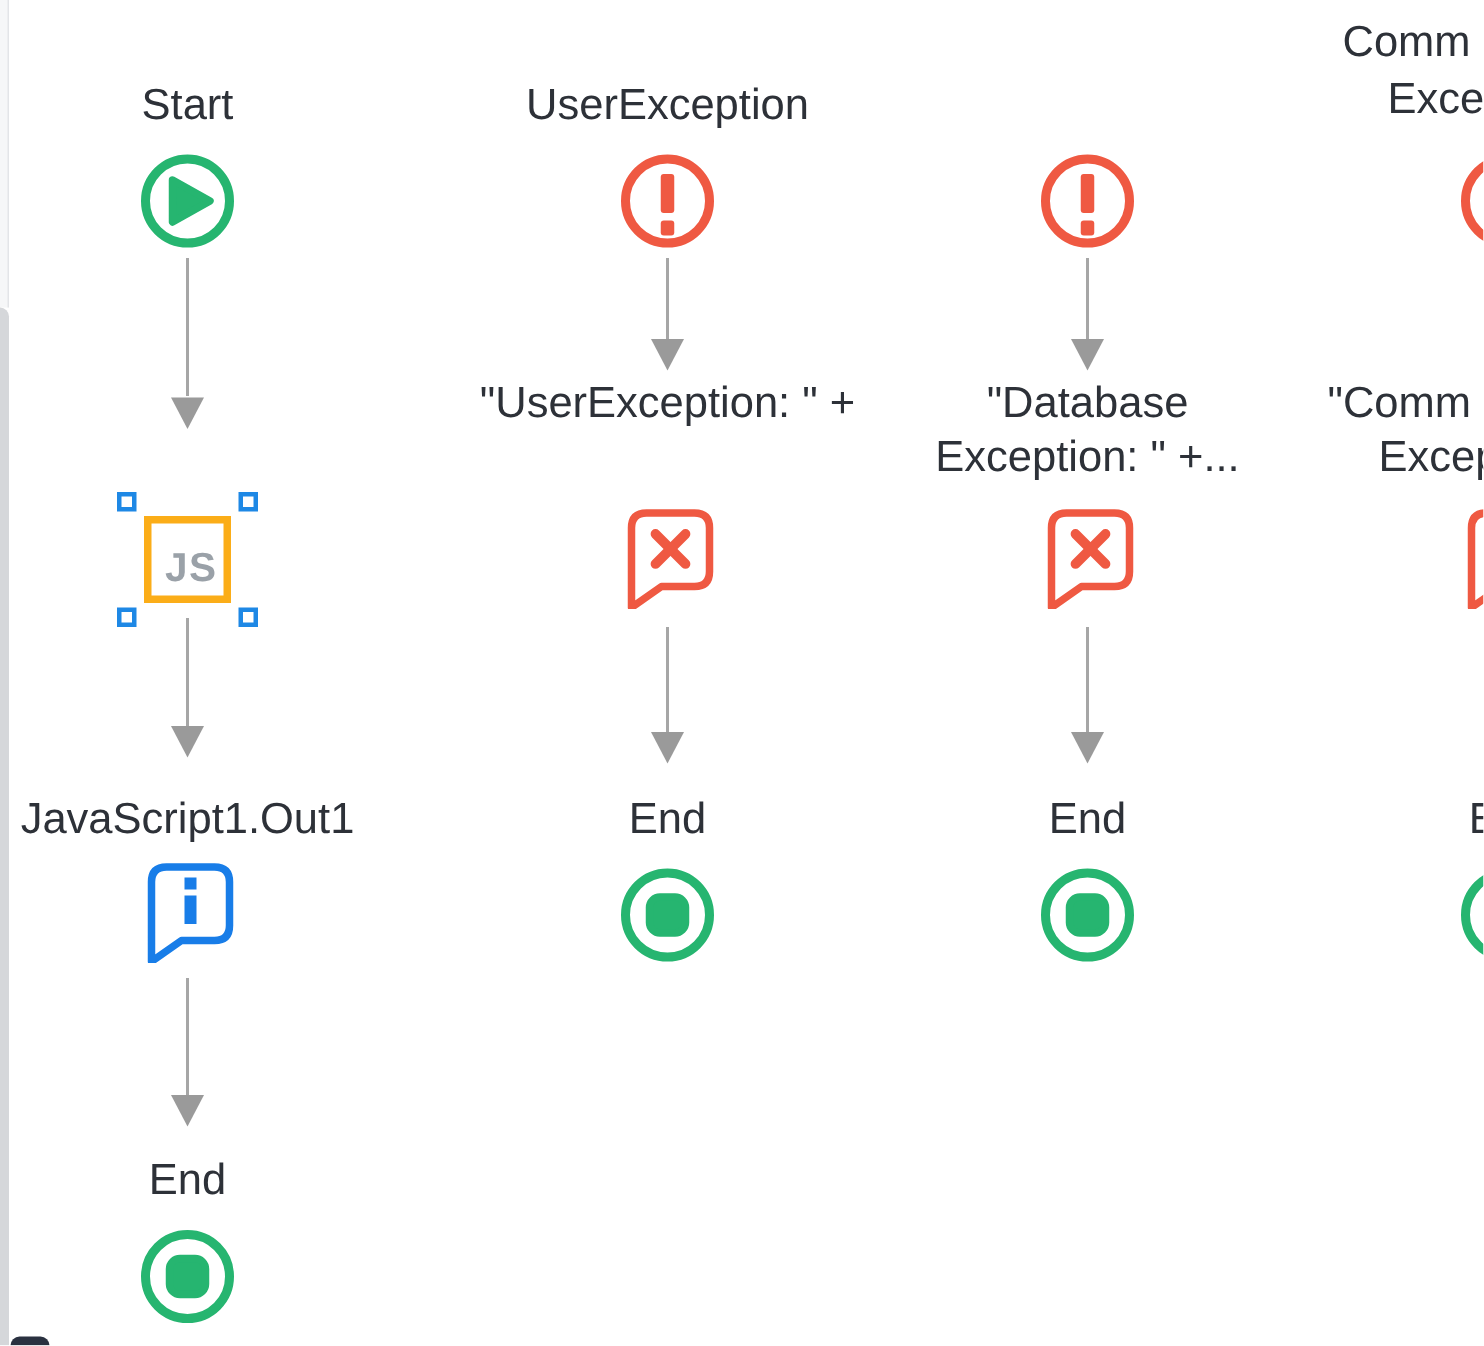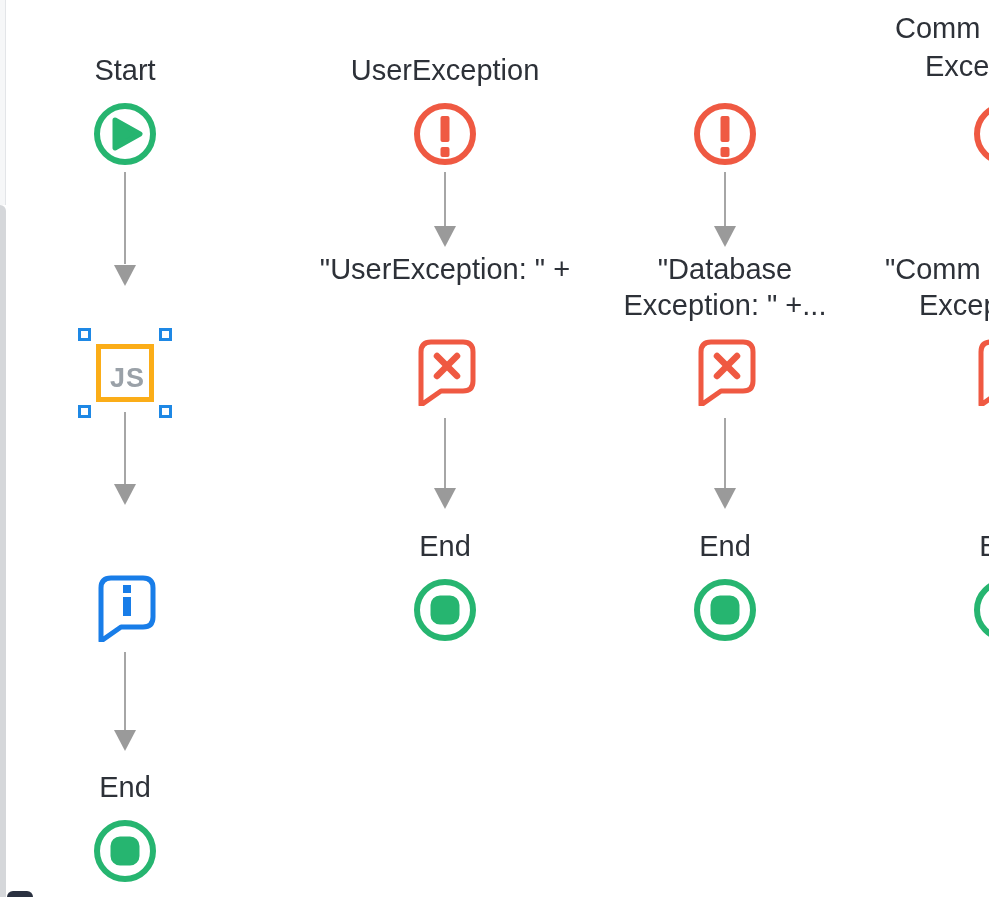--- a/index.html
+++ b/index.html
@@ -87,20 +87,21 @@
       <div class="handle h-bl"></div>
       <div class="handle h-br"></div>
     </div>
     <div class="jsnode" style="top:344px">
       <span>JS</span>
     </div>
 
     <div class="aline" style="top:412px;height:72px"></div>
     <div class="ahead" style="top:484px"></div>
 
+    <div class="lbl" style="top:528px">JavaScript1.Out1</div>
 
     <svg class="icn" style="top:572px" width="68" height="70" viewBox="0 0 68 70">
       <path class="bubble-body bubble-blue" d="M20 6 H52 Q62 6 62 16 V45 Q62 55 52 55 H30 L10 69 V16 Q10 6 20 6 Z"></path>
       <rect class="i-fill" x="32" y="13" width="8" height="8"></rect>
       <rect class="i-fill" x="32" y="25" width="8" height="19"></rect>
     </svg>
 
     <div class="aline" style="top:652px;height:78px"></div>
     <div class="ahead" style="top:730px"></div>
 

